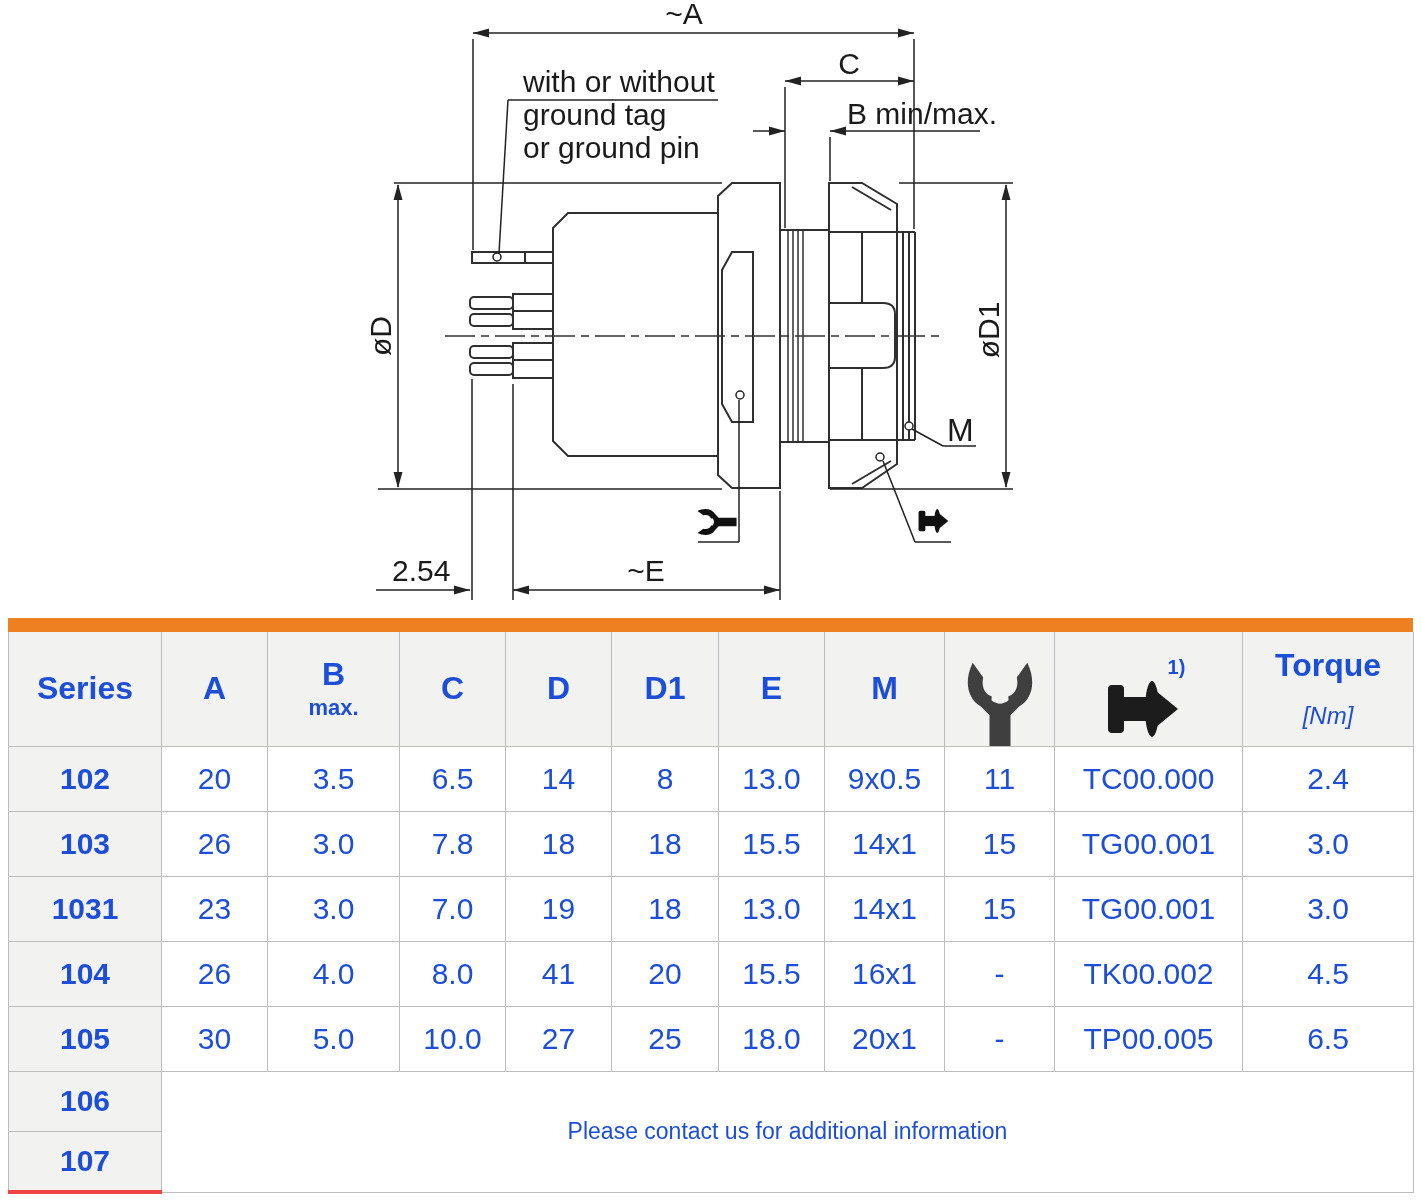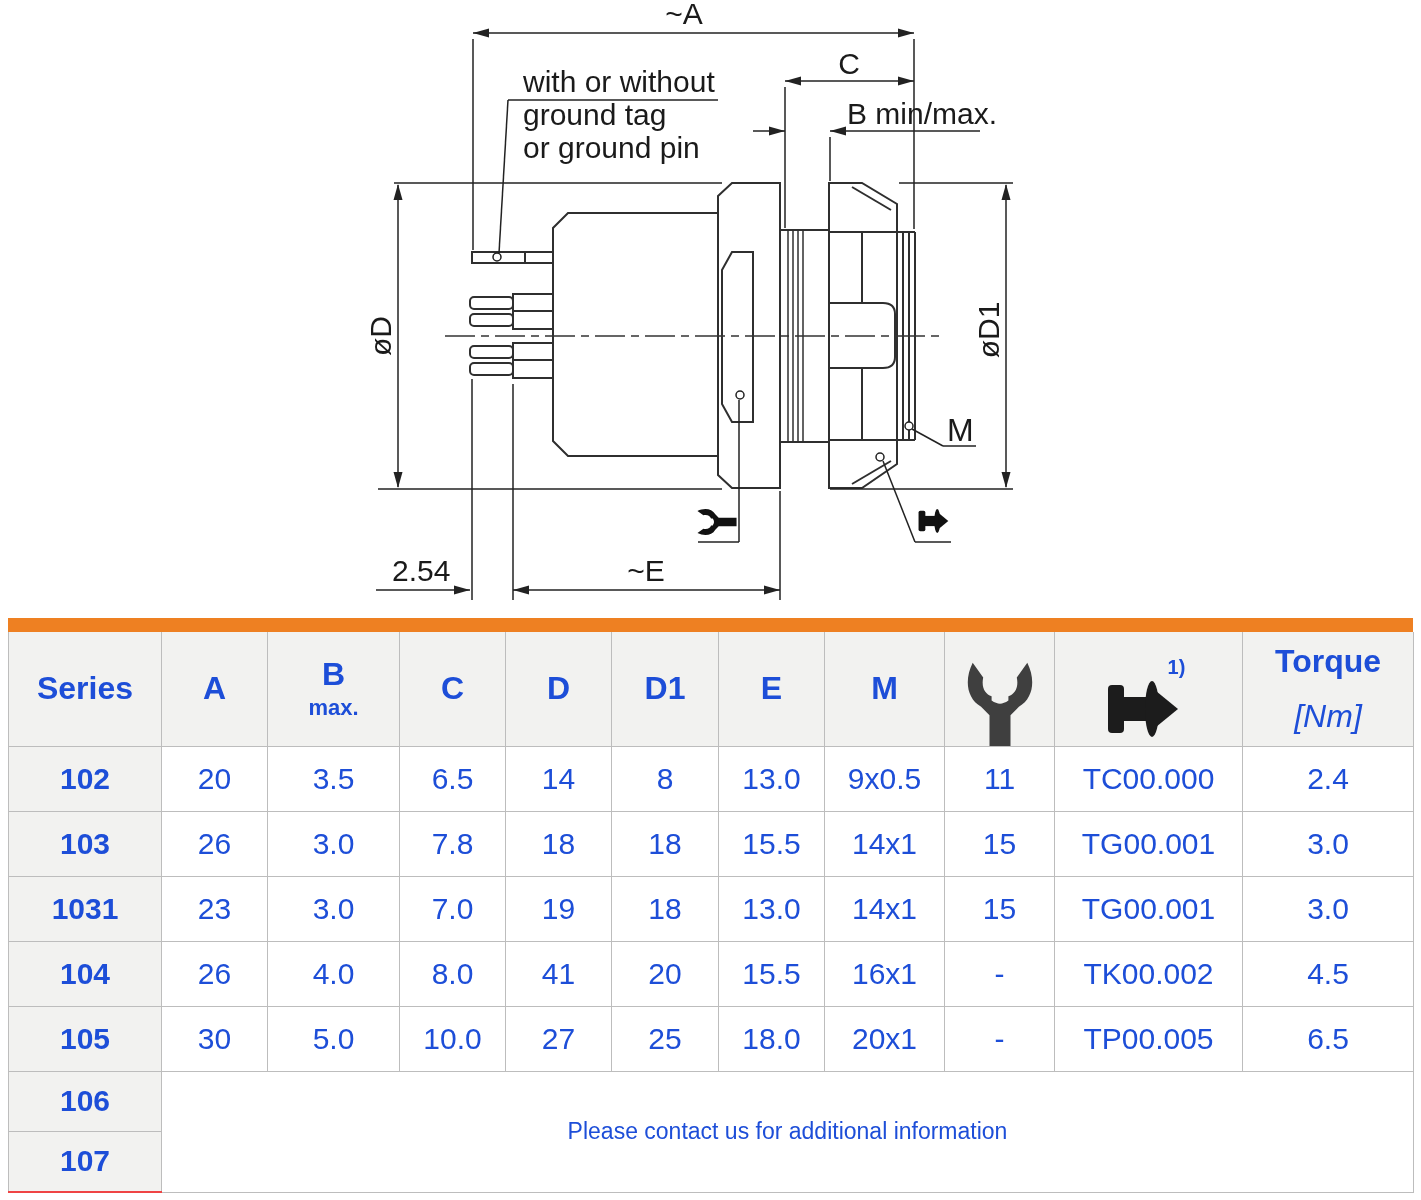--- a/index.html
+++ b/index.html
@@ -14,26 +14,26 @@
   .accent-bar{height:14px;width:1405px;background:#EE8022;}
   table.spec{border-collapse:collapse;table-layout:fixed;width:1405px;
              font-size:30px;color:#1d4ed8;background:#fff;}
   table.spec td, table.spec th{border:1px solid #bdbdbd;text-align:center;
              vertical-align:middle;padding:0;overflow:hidden;}
   table.spec tr.hdr th{border-top:none;}
   tr.hdr{height:114px;}
   tr.hdr th{background:#f2f2f0;font-weight:bold;font-size:32px;}
   th.series-h{text-align:left;padding-left:18px;}
   .sub{font-size:22px;font-weight:bold;margin-top:2px;text-align:center;}
-  .unit{font-size:32px;font-weight:normal;font-style:italic;margin-top:18px;}
+  .unit{font-size:24px;font-weight:normal;font-style:italic;margin-top:18px;}
   tr.data{height:65px;}
   td.series{background:#f2f2f0;font-weight:bold;text-align:left;padding-left:18px;}
   tr.r106{height:60px;} tr.r107{height:61px;}
   td.msg{font-size:23px;background:#fff;}
-  tr.last-border td{border-bottom:2px solid #ef4444;}
+  tr.last-border td{border-bottom:4px solid #ef4444;}
   .icon-cell svg{vertical-align:middle;}
   .sup-note{font-size:20px;font-weight:bold;vertical-align:top;
             position:relative;top:-12px;left:6px;}
 </style>
 </head>
 <body>
 
 <svg width="0" height="0" style="position:absolute" aria-hidden="true">
   <defs>
     <path id="wrench-glyph" d="M -13,-23 C -17,-15 -16,-6 -9,-2 L -5,2 L -5,23 L 5,23 L 5,2 L 9,-2

